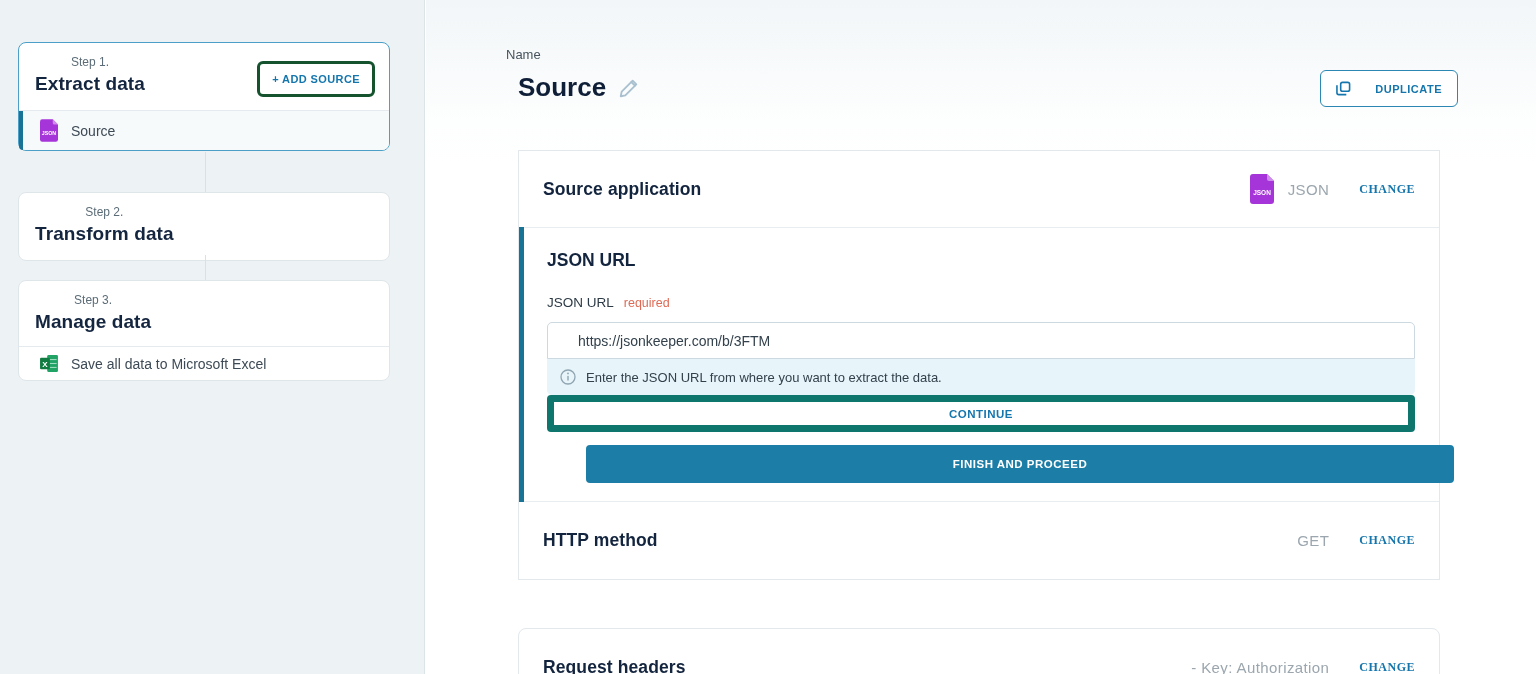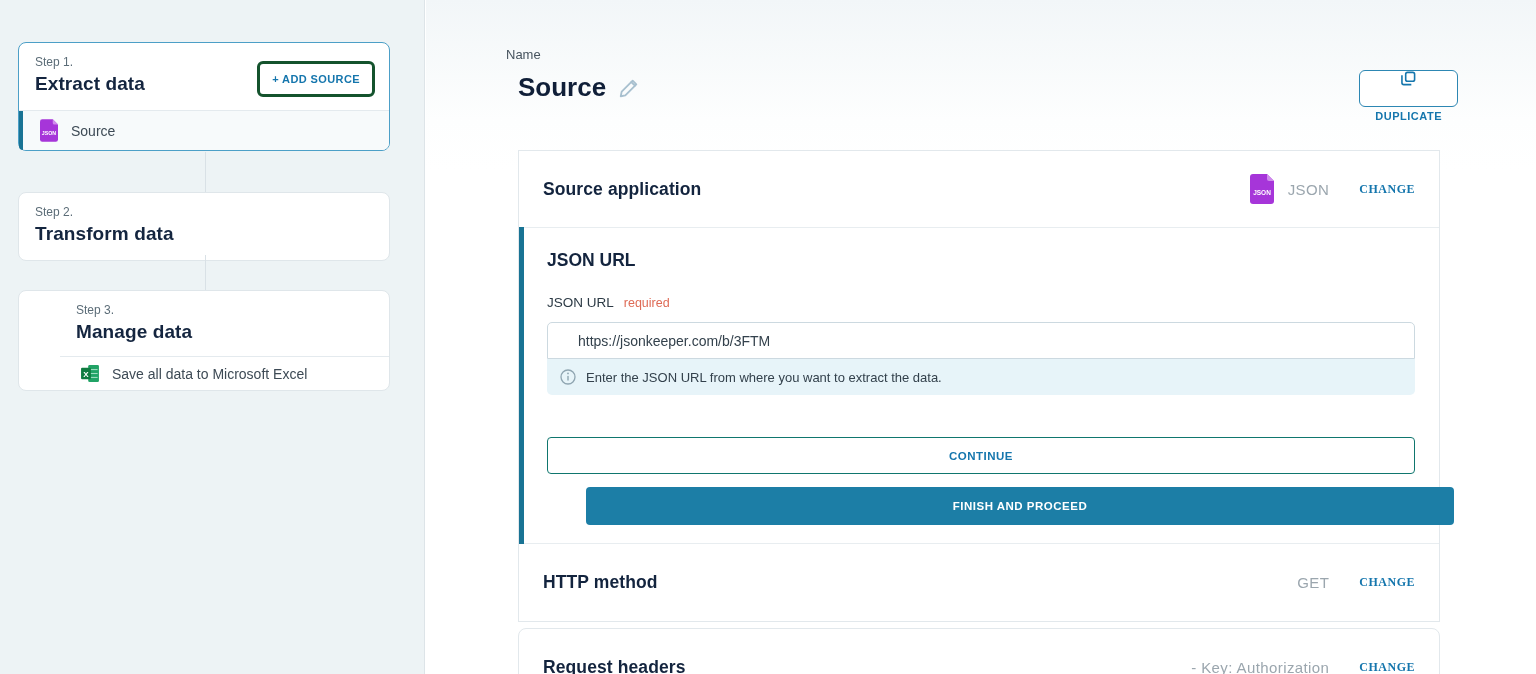--- a/index.html
+++ b/index.html
@@ -7,21 +7,21 @@
     font-family:"Liberation Sans", sans-serif; color:#14253f; }
 
   
   .sidebar { position:absolute; left:0; top:0; width:425px; height:674px;
     background:#edf3f5; border-right:1px solid #dde4e8; }
   .step-card { position:absolute; left:18px; width:372px; background:#fff;
     border:1px solid #dfe6ea; border-radius:8px; }
   .step-card.selected { border-color:#4c9fc7; }
   .step-card-header { display:flex; justify-content:space-between; align-items:flex-start;
     padding:12px 14px 13px 16px; }
-  .step-label { font-size:12px; color:#5b6c77; margin-bottom:4px; }
+  .step-label { font-size:12px; color:#5b6c77; margin-bottom:4px;text-align:center; }
   .step-title { font-size:19px; font-weight:800; color:#14253f; letter-spacing:0.1px; }
   .add-source-btn { margin-top:6px; background:#fff; border:3px solid #14532d; border-radius:6px;
     padding:9px 12px; font-size:11px; font-weight:700; color:#1576ad; letter-spacing:0.4px;
     cursor:pointer; white-space:nowrap; font-family:inherit; }
   .step-item { position:relative; display:flex; align-items:center; gap:13px;
     border-top:1px solid #e4eaee; padding:8px 14px 8px 21px;
     border-radius:0 0 7px 7px; font-size:14px; color:#3d4a55; }
   .step-card.selected .step-item { background:#f7fafb; }
   .step-card.selected .step-item::before { content:""; position:absolute; left:0; top:0; bottom:0;
     width:4px; background:#197394; border-radius:0 0 0 7px; }
@@ -30,21 +30,21 @@
   
   .main { position:absolute; left:426px; top:0; width:1110px; height:674px;
     background:linear-gradient(#f2f6f8 0px, #fdfefe 120px, #ffffff 170px); }
   .name-label { position:absolute; left:80px; top:47px; font-size:13px; color:#46535e; }
   .title-row { position:absolute; left:92px; top:72px; display:flex; align-items:center; gap:12px; }
   .page-title { font-size:26px; font-weight:800; color:#101f38; }
   .edit-icon { cursor:pointer; display:inline-flex; }
   .duplicate-btn { position:absolute; right:78px; top:70px; height:37px; display:flex;
     align-items:center; gap:24px; background:#fff; border:1px solid #2d87b3; border-radius:6px;
     padding:0 15px; font-size:11px; font-weight:700; color:#1576ad; letter-spacing:0.5px;
-    cursor:pointer; font-family:inherit;flex-direction:column; }
+    cursor:pointer; font-family:inherit; }
 
   .main-card { position:absolute; left:92px; top:150px; width:922px; background:#fff;
     border:1px solid #e2e8ec; border-radius:0; }
   .card-row { display:flex; justify-content:space-between; align-items:center;
     height:77px; padding:0 24px; }
   .section-title { font-size:17.5px; font-weight:800; color:#13243e; letter-spacing:0.1px; }
   .row-right { display:flex; align-items:center; }
   .row-value { font-size:15px; color:#9ba6ae; letter-spacing:0.4px; }
   .change-link { font-size:12px; font-weight:700; color:#1576ad; letter-spacing:0.5px;
     margin-left:30px; cursor:pointer;font-family:Liberation Serif, serif; }
@@ -55,22 +55,22 @@
     width:5px; background:#197394; }
   .jus-title { font-size:17.5px; font-weight:800; color:#13243e; margin-bottom:24px; }
   .field-label-row { display:flex; align-items:baseline; gap:10px; margin-bottom:12px; }
   .field-label { font-size:13.5px; color:#2c3a45; font-weight:500; }
   .required-label { font-size:12.5px; color:#de6a55; }
   .url-input { display:block; width:100%; height:37px; border:1px solid #ccd9e0;
     border-radius:5px 5px 0 0; padding:0 30px; font-size:14px; color:#33414c;
     font-family:inherit; outline:none; background:#fff; }
   .info-box { display:flex; align-items:center; gap:10px; background:#e7f4f9;
     border-radius:0 0 5px 5px; padding:10px 13px; font-size:13px; color:#33414c; }
-  .continue-btn { display:block; width:100%; height:37px; margin-top:42px; background:#fff;
-    border:1px solid #0f766e; border-radius:4px; font-size:11.5px; font-weight:700;
+  .continue-btn { display:block; width:100%; height:37px; background:#fff;
+    border:7px solid #0f766e; border-radius:4px; font-size:11.5px; font-weight:700;
     color:#1576ad; letter-spacing:0.5px; cursor:pointer; font-family:inherit; }
   .finish-btn { display:block; width:100%; height:38px; margin-top:13px; background:#1c7ea6;
     border:none; border-radius:4px; font-size:11.5px; font-weight:700; color:#fff;
     letter-spacing:0.5px; cursor:pointer; font-family:inherit;margin-left:39px; }
 
   .headers-card { position:absolute; left:92px; top:628px; width:922px; height:80px;
     background:#fff; border:1px solid #e2e8ec; border-radius:8px 8px 0 0; }
 </style>
 </head>
 <body>
@@ -103,21 +103,21 @@
     <div class="step-card-header" style="padding-bottom:15px;">
       <div>
         <div class="step-label">Step 2.</div>
         <div class="step-title">Transform data</div>
       </div>
     </div>
   </div>
 
   <div class="connector" style="top:255px; height:35px;"></div>
 
-  <div class="step-card" style="top:290px;padding-left:41px;">
+  <div class="step-card" style="top:280px;">
     <div class="step-card-header">
       <div>
         <div class="step-label">Step 3.</div>
         <div class="step-title">Manage data</div>
       </div>
     </div>
     <div class="step-item">
       <span style="display:inline-flex;">
         <svg width="18" height="17" viewBox="0 0 20 19">
           <rect x="8" y="0" width="12" height="19" rx="1.5" fill="#21a366"></rect>

